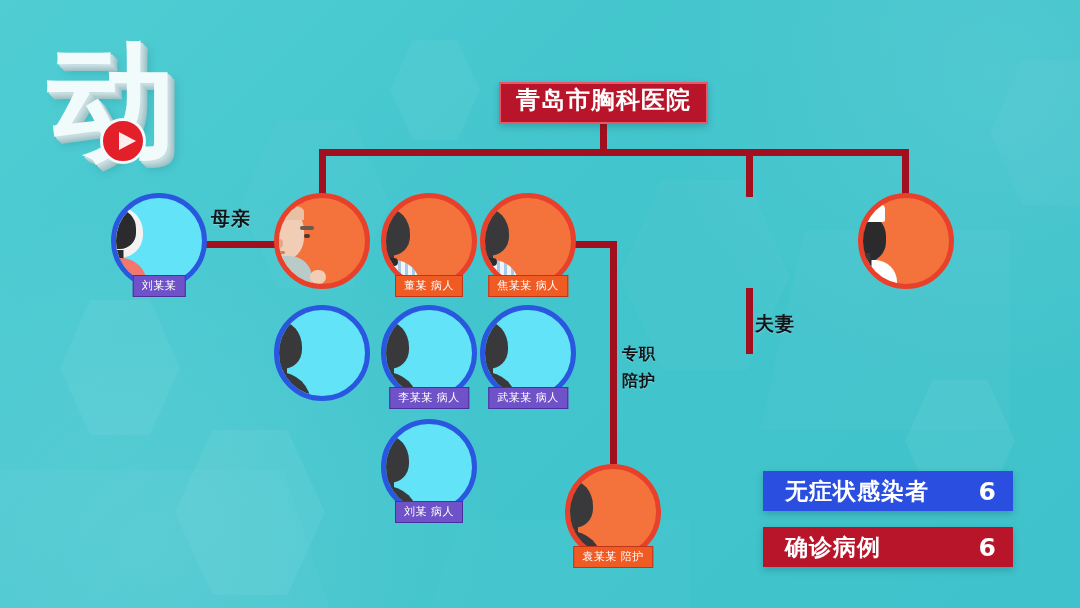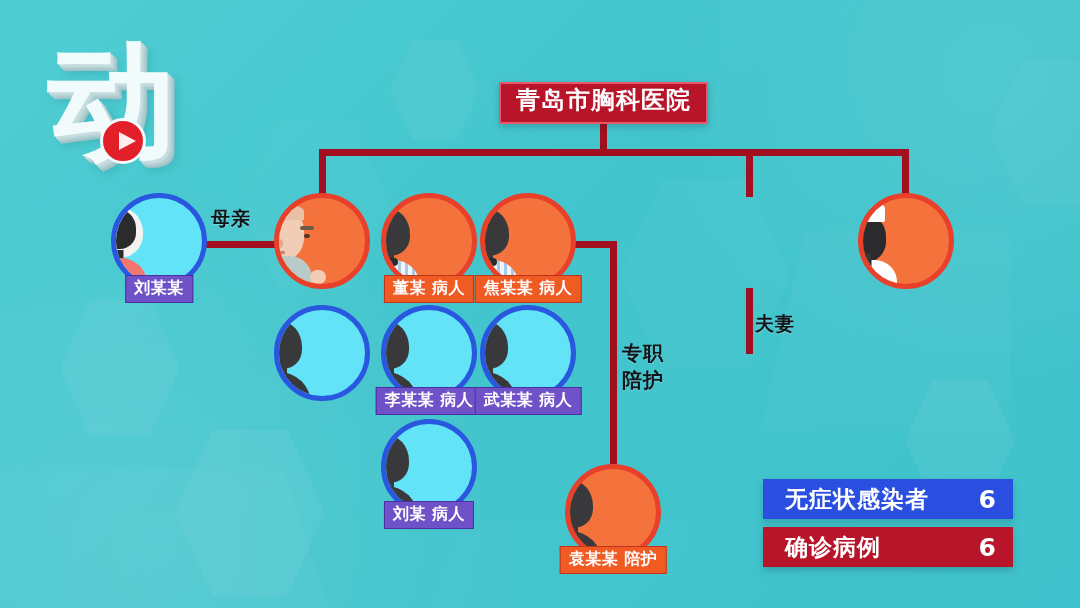--- a/index.html
+++ b/index.html
@@ -134,22 +134,22 @@
     background: #63e3f7;
     border: 5px solid #2a57e0;
   }
   .node .caption {
     position: absolute;
     left: 50%;
     top: 82px;
     transform: translateX(-50%);
     white-space: nowrap;
     padding: 2px 8px 3px 8px;
-    font-size: 16px;
-    font-weight: bold;
+    font-size: 11px;
+    font-weight: normal;
     color: #ffffff;
     box-sizing: border-box;
     letter-spacing: 0.5px;
   }
   .caption.red {
     background: #f05a23;
     border: 1.5px solid #c0341a;
   }
   .caption.purple {
     background: #6f52c8;
@@ -260,21 +260,21 @@
 
   <div class="line v" style="left:746px; top:288px; height:66px;"></div>
 
   <div class="banner">
     <span>青岛市胸科医院</span>
   </div>
 
   <div class="rel" style="left:211px; top:207px;">
     <span>母亲</span>
   </div>
-  <div class="rel" style="left:622px; top:340px; line-height:27px; font-size:20px;">
+  <div class="rel" style="left:622px; top:340px; line-height:27px; font-size:16px;">
     <div>专职</div>
     <div>陪护</div>
   </div>
   <div class="rel" style="left:755px; top:312px;">
     <span>夫妻</span>
   </div>
 
   <div class="node" style="left:111px; top:193px;">
     <div class="ring blue">
       <div class="av">
@@ -396,21 +396,21 @@
     <div class="ring red">
       <div class="av">
         <div class="av-head dark" style="top:11px; width:46px; height:48px;"></div>
         <div class="neck" style="top:51px; width:16px; height:13px;"></div>
         <div class="av-body dark" style="top:62px; width:64px; height:34px;"></div>
       </div>
     </div>
     <div class="caption red">袁某某 陪护</div>
   </div>
 
-  <div class="legend-box blue" style="left:763px;margin-top:8px;">
+  <div class="legend-box blue" style="left:763px;">
     <span>无症状感染者</span>
     <span class="legend-count">6</span>
   </div>
   <div class="legend-box red" style="left:763px;">
     <span>确诊病例</span>
     <span class="legend-count">6</span>
   </div>
 
 </div>
 

